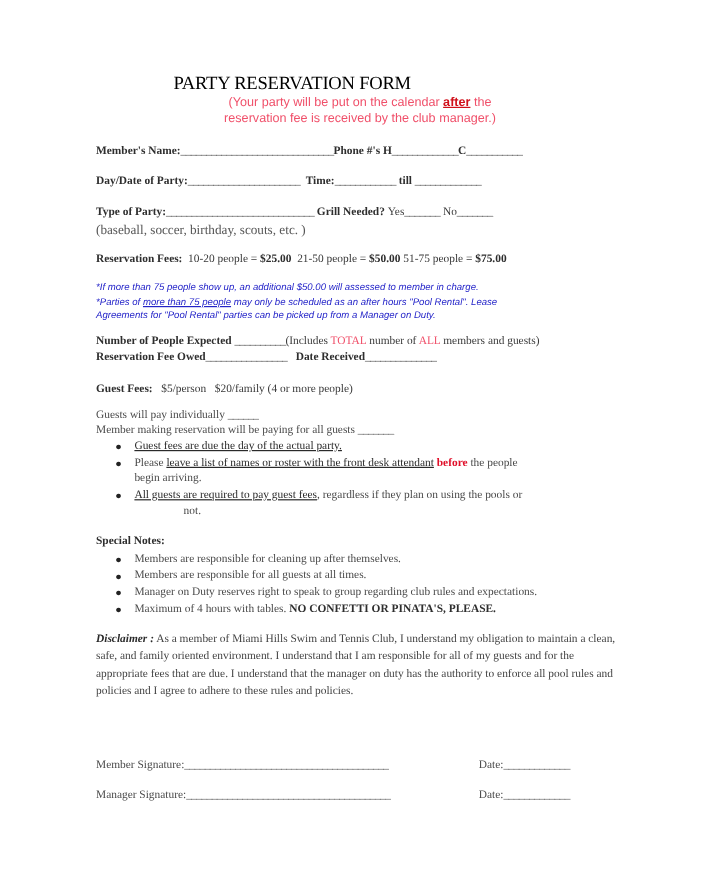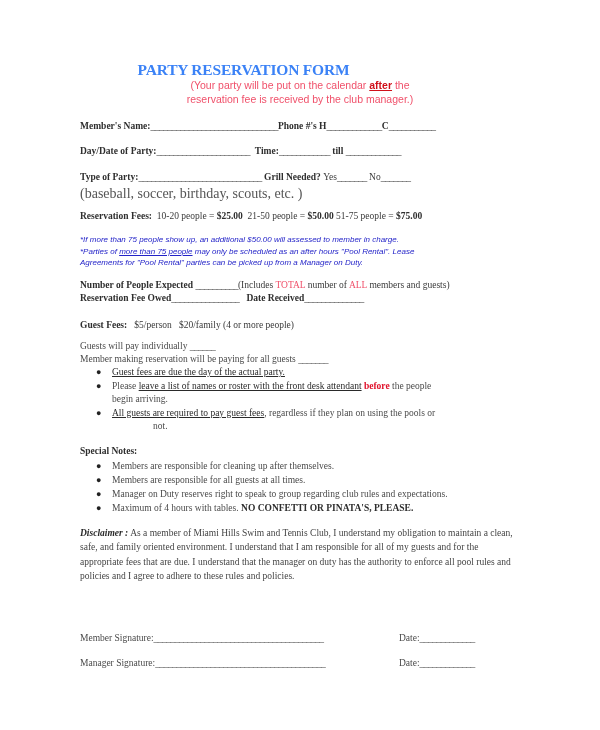--- a/index.html
+++ b/index.html
@@ -4,21 +4,21 @@
   <style>
     html, body { margin: 0; padding: 0; background: #ffffff; }
     body {
       width: 600px; height: 730px; position: relative; overflow: hidden;
       font-family: "Liberation Serif", serif; color: #3a3a3a;
     }
     .page { position: absolute; left: 0; top: 0; width: 600px; height: 730px; }
     .abs { position: absolute; white-space: nowrap; }
     .title {
       left: 0; width: 487px; text-align: center; top: 61px;
-      font-weight: bold; font-size: 15.5px; color: #3b82f6; letter-spacing: -0.2px;
+      font-weight: normal; font-size: 15.5px; color: #000000; letter-spacing: -0.2px;
     }
     .subtitle {
       left: 0; width: 600px; text-align: center;
       font-family: "Liberation Sans", sans-serif; font-size: 10.5px; color: #f0506a; line-height: 14px;
     }
     .after { color: #d0101a; font-weight: bold; text-decoration: underline; }
     .row { left: 80px; font-size: 9.5px; color: #3a3a3a; }
     .b { font-weight: bold; color: #2e2e2e; }
     .blank { letter-spacing: -0.5px; }
     .blue {
@@ -52,21 +52,21 @@
     <span class="b">Member's Name:</span><span class="blank">______________________________</span><span class="b">Phone #'s  H</span><span class="blank">_____________</span><span class="b">C</span><span class="blank">___________</span>
   </div>
 
   <div class="abs row" style="top:146px;">
     <span class="b">Day/Date of Party:</span><span class="blank">______________________</span>&nbsp;&nbsp;<span class="b">Time:</span><span class="blank">____________</span>&nbsp;<span class="b">till</span>&nbsp;<span class="blank">_____________</span>
   </div>
 
   <div class="abs row" style="top:172px;">
     <span class="b">Type of Party:</span><span class="blank">_____________________________</span>&nbsp;<span class="b">Grill Needed?</span>&nbsp;<span>Yes</span><span class="blank">_______</span>&nbsp;<span>No</span><span class="blank">_______</span>
   </div>
-  <div class="abs row" style="top:186px; font-size:14px; color:#555;">(baseball, soccer, birthday, scouts, etc. )</div>
+  <div class="abs row" style="top:186px; font-size:11px; color:#555;">(baseball, soccer, birthday, scouts, etc. )</div>
 
   <div class="abs row" style="top:211px;">
     <span class="b">Reservation Fees:</span>&nbsp;&nbsp;<span>10-20 people = </span><span class="b">$25.00</span>&nbsp;&nbsp;<span>21-50 people = </span><span class="b">$50.00</span>&nbsp;<span>51-75 people = </span><span class="b">$75.00</span>
   </div>
 
   <div class="abs blue" style="top:234px;">*If more than 75 people show up, an additional $50.00 will assessed to member in charge.</div>
   <div class="abs blue" style="top:245.5px;">
     <span>*Parties of </span><u>more than 75 people</u><span> may only be scheduled as an after hours "Pool Rental".  Lease</span>
   </div>
   <div class="abs blue" style="top:257px;">Agreements for "Pool Rental" parties can be picked up from a Manager on Duty.</div>

